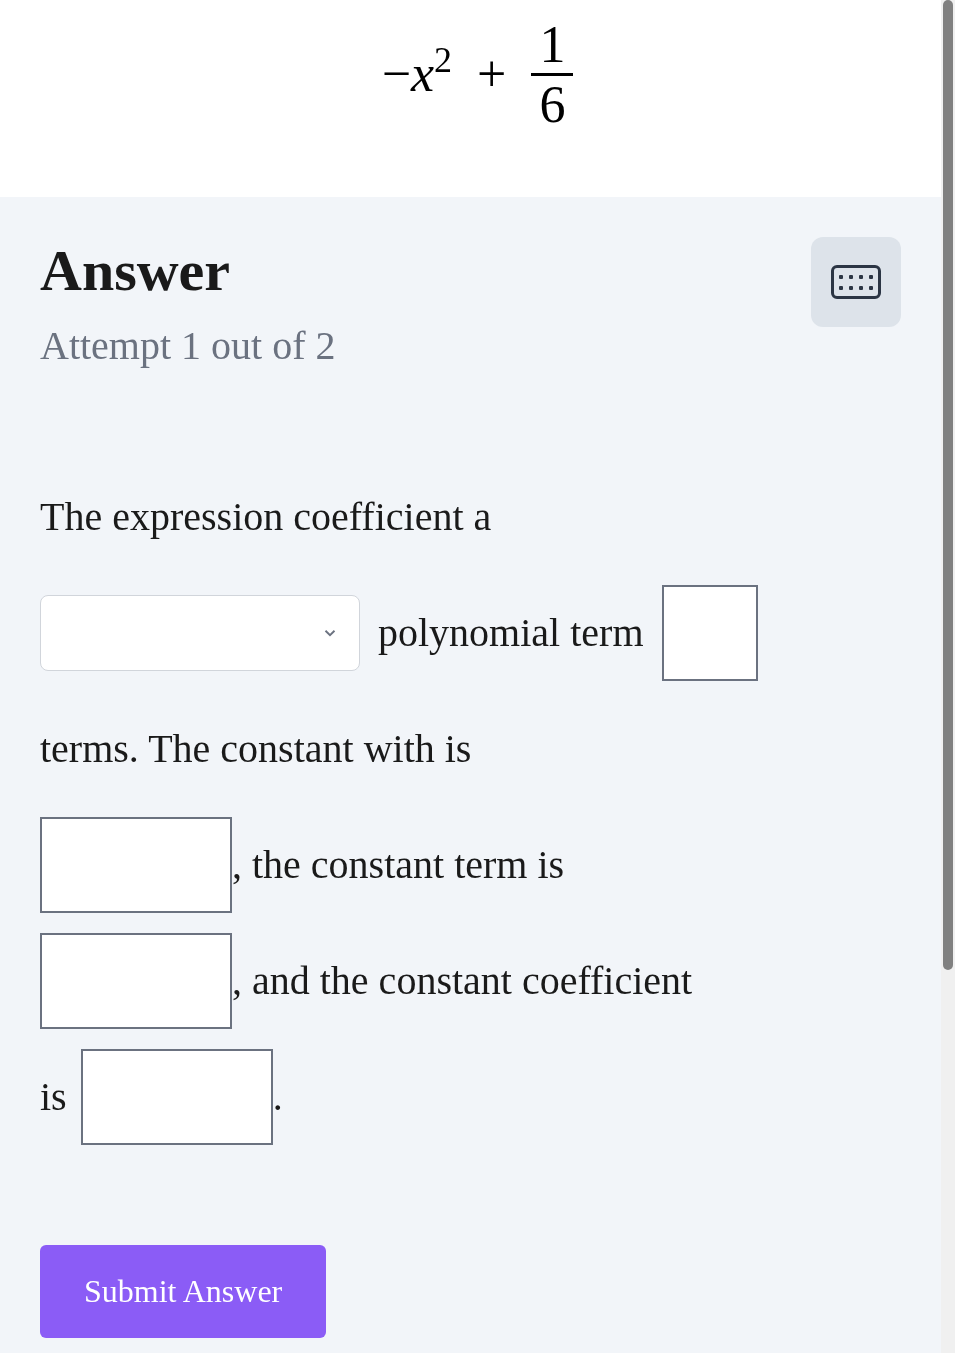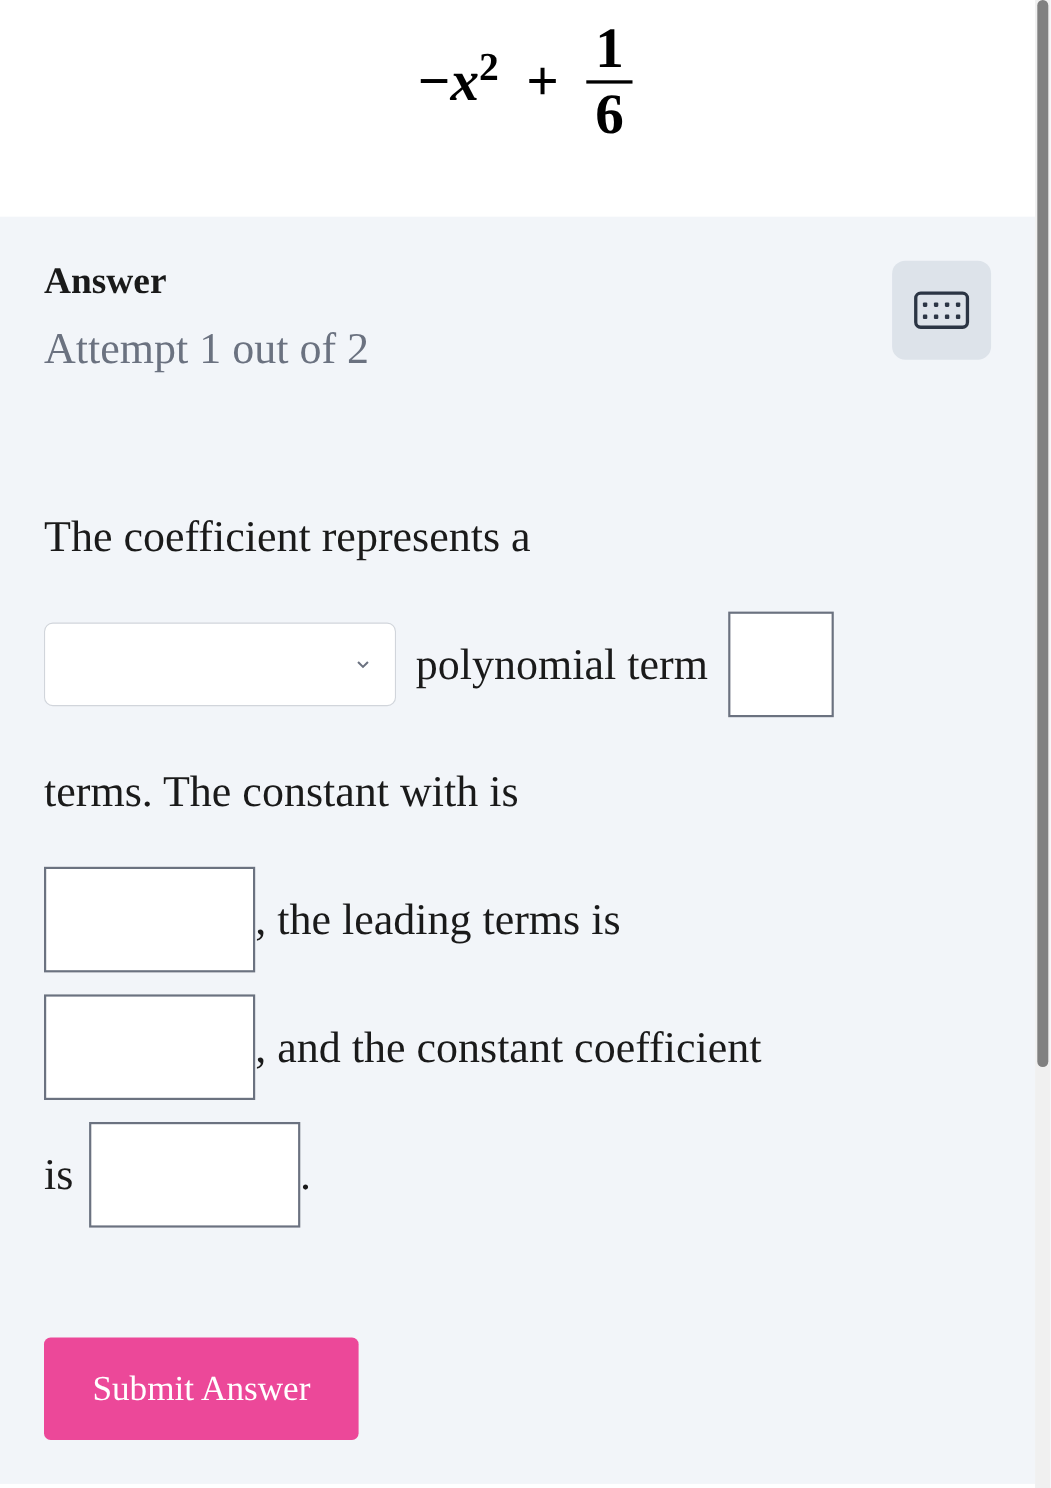--- a/index.html
+++ b/index.html
@@ -31,21 +31,20 @@
       height: 970px;
       background: #808080;
       border-radius: 5px;
     }
     .math-display {
       text-align: center;
       font-size: 52px;
       font-family: 'Times New Roman', serif;
       padding: 20px 0 60px 0;
       font-style: italic;
-      font-weight: bold;
     }
     .math-display .minus {
       font-style: normal;
     }
     .math-display .plus {
       font-style: normal;
       margin: 0 12px;
     }
     .math-display .sup {
       font-size: 36px;
@@ -76,21 +75,21 @@
       padding: 40px;
       margin-right: 14px;
       min-height: 1140px;
     }
     .answer-header {
       display: flex;
       justify-content: space-between;
       align-items: flex-start;
     }
     .answer-title {
-      font-size: 34px;
+      font-size: 58px;
       font-weight: bold;
       color: #1a1a1a;
       margin-bottom: 18px;
     }
     .attempt-text {
       font-size: 40px;
       color: #6b7280;
     }
     .keyboard-button {
       width: 90px;
@@ -173,21 +172,21 @@
       display: inline-block;
       vertical-align: middle;
       font-size: 36px;
       text-align: center;
       font-family: inherit;
     }
     .txt {
       display: inline-block;
     }
     .submit-button {
-      background: #ec4899;
+      background: #8b5cf6;
       color: #ffffff;
       font-size: 32px;
       font-family: Georgia, serif;
       padding: 28px 44px;
       border: none;
       border-radius: 6px;
       cursor: pointer;
       margin-top: 80px;
     }
   </style>
@@ -222,37 +221,37 @@
             <span class="dot"></span>
             <span class="dot"></span>
             <span class="dot"></span>
         </div>
       </div>
     </div>
   </div>
 
   <div class="sentence-area">
     <div class="row">
-      <span class="txt">The coefficient represents a</span>
+      <span class="txt">The expression coefficient a</span>
     </div>
     <div class="row">
       <div class="dropdown">
         <svg class="chevron-down" viewBox="0 0 24 24" fill="none" stroke="#6b7280" stroke-width="2.5">
           <polyline points="6 9 12 15 18 9"></polyline>
         </svg>
       </div>
       <span class="txt">polynomial term</span>
       <input class="input-small" value="" style="">
     </div>
     <div class="row">
       <span class="txt">terms. The constant with is</span>
     </div>
     <div class="row">
       <input class="input-med" value="" style="">
-      <span class="txt">, the leading terms is</span>
+      <span class="txt">, the constant term is</span>
     </div>
     <div class="row">
       <input class="input-med" value="" style="">
       <span class="txt">, and the constant coefficient</span>
     </div>
     <div class="row">
       <span class="txt" style="margin-right:14px">is</span>
       <input class="input-med" value="" style="">
       <span class="txt">.</span>
     </div>

